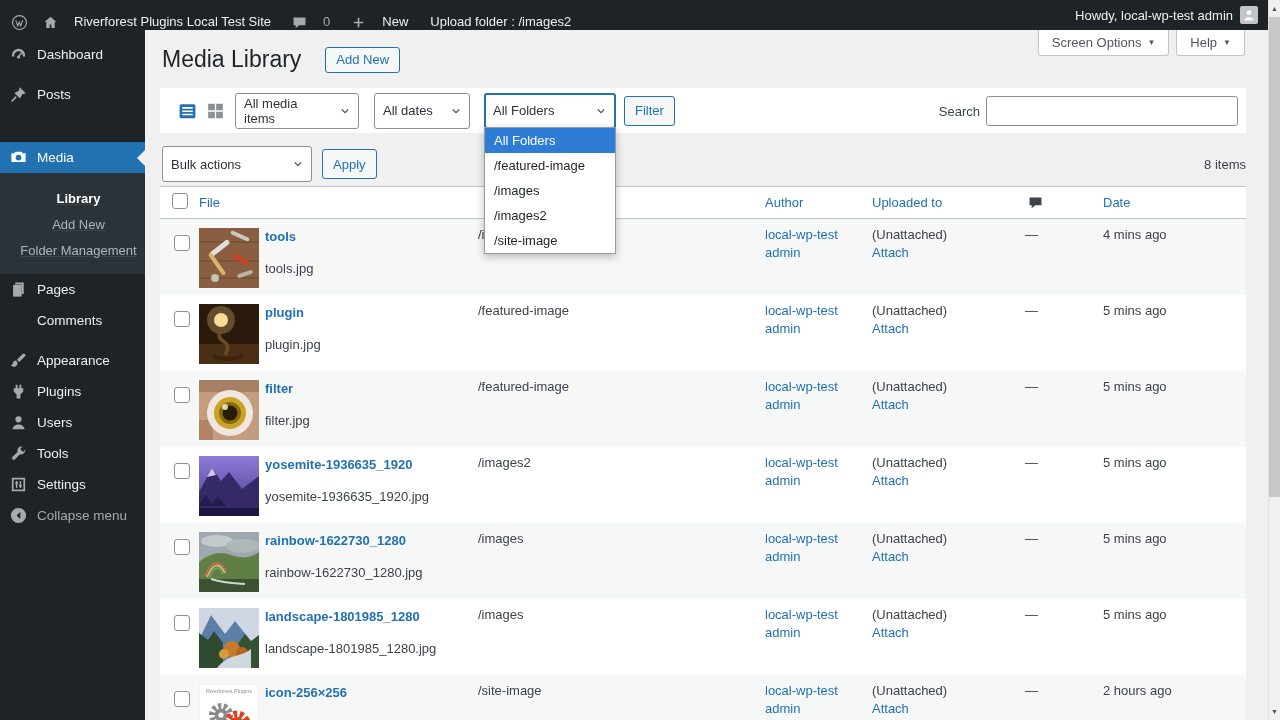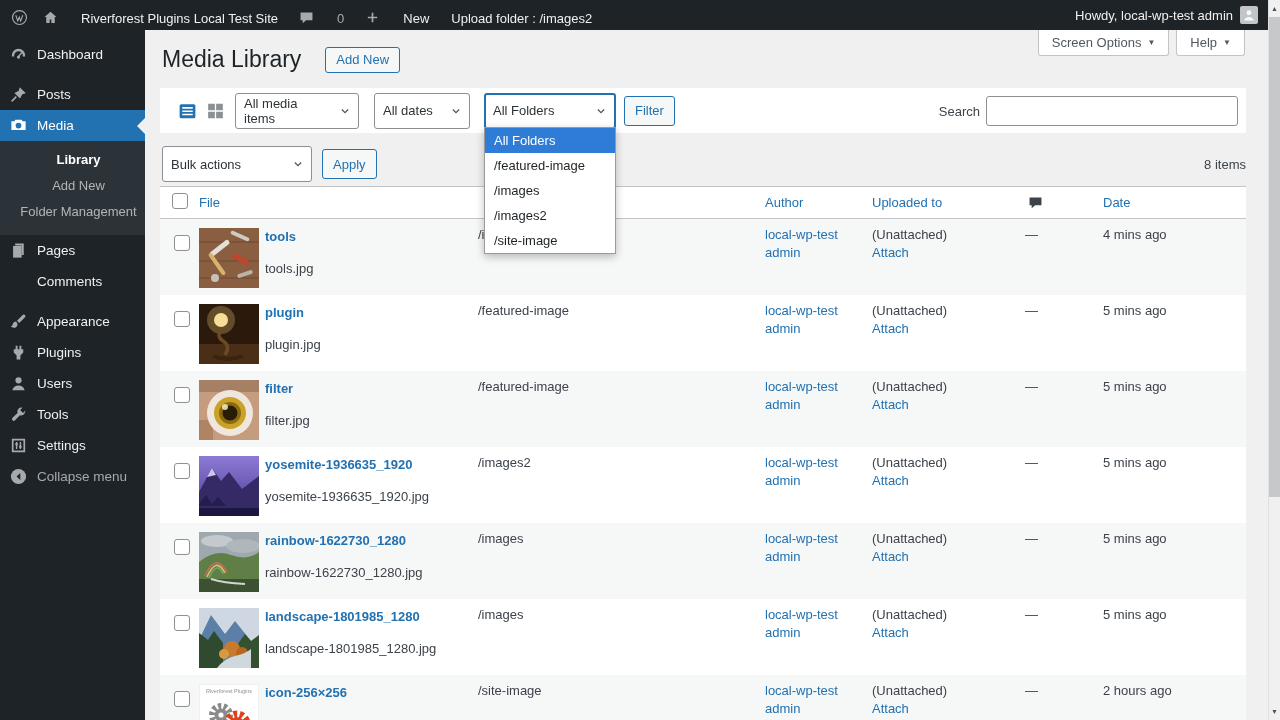--- a/index.html
+++ b/index.html
@@ -3,42 +3,42 @@
 <meta charset="utf-8">
 <style>
   * { margin:0; padding:0; box-sizing:border-box; }
   html,body { width:1280px; height:720px; overflow:hidden; }
   body { font-family:"Liberation Sans","DejaVu Sans",sans-serif; font-size:13px; color:#3c434a; }
   .screen { position:relative; width:1280px; height:720px; background:#f0f0f1; overflow:hidden; }
 
   
   .adminbar { position:absolute; left:0; top:0; width:1268px; height:30px; background:#1d2327;
     display:flex; align-items:center; color:#f0f0f1; z-index:30; }
-  .ab-item { display:flex; align-items:flex-end; gap:22px; height:30px; padding:4px 7px; }
+  .ab-item { display:flex; align-items:flex-start; gap:15px; height:30px; padding:14px 7px; }
   .ab-icon { color:#a7aaad; display:flex; align-items:center; }
   .ab-icon svg { width:17px; height:17px; }
   .ab-count { color:#a7aaad; }
   .ab-right { margin-left:auto; display:flex; align-items:center; gap:7px; padding-right:10px; }
   .avatar { width:18px; height:18px; background:#c3c4c7; border-radius:2px; display:flex; align-items:center; justify-content:center; }
   .avatar svg { width:16px; height:16px; }
 
   
   .sidebar { position:absolute; left:0; top:30px; width:145px; height:690px; background:#1d2327; z-index:20; }
   #admin-menu { list-style:none; padding-top:9px;text-align:center; }
   .menu-item { position:relative; display:flex; align-items:center; height:31px; padding-left:9px;
     color:#f0f0f1; font-size:13.5px; cursor:pointer; }
   .menu-item.sep { margin-top:9px; }
   .menu-item .mi-icon { width:19px; height:19px; margin-right:9px; color:#a7aaad; flex:none; }
   .menu-item .mi-icon svg { width:19px; height:19px; display:block; }
-  .menu-item.current { background:#2271b1; color:#fff; }
+  .menu-item.current { background:#2271b1; color:#fff;margin-top:32px; }
   .menu-item.current .mi-icon { color:#fff; }
   .menu-item.current::after { content:""; position:absolute; right:0; top:50%; margin-top:-8px;
     border:8px solid transparent; border-right-color:#f0f0f1; }
   .menu-item.collapse { color:#a7aaad; }
-  .submenu { list-style:none; background:#2c3338; padding:6px 0 10px; }
+  .submenu { list-style:none; background:#2c3338; padding:13px 0 10px;text-decoration:underline; }
   .submenu li { height:26px; line-height:26px; padding-left:12px; color:#b0b5b9; font-size:13px; cursor:pointer; }
   .submenu li.current { color:#fff; font-weight:700; }
 
   
   .content { position:absolute; left:145px; top:30px; width:1123px; height:690px; background:#f0f0f1; overflow:hidden; }
 
   .screen-meta { position:absolute; top:0; right:23px; display:flex; gap:7px; }
   .meta-btn { background:#fff; border:1px solid #c3c4c7; border-top:none; border-radius:0 0 3px 3px;
     color:#50575e; font-size:13px; padding:5px 13px; display:flex; align-items:center; gap:6px; cursor:pointer; }
   .meta-btn::after { content:"▼"; font-size:8px; color:#50575e; }

